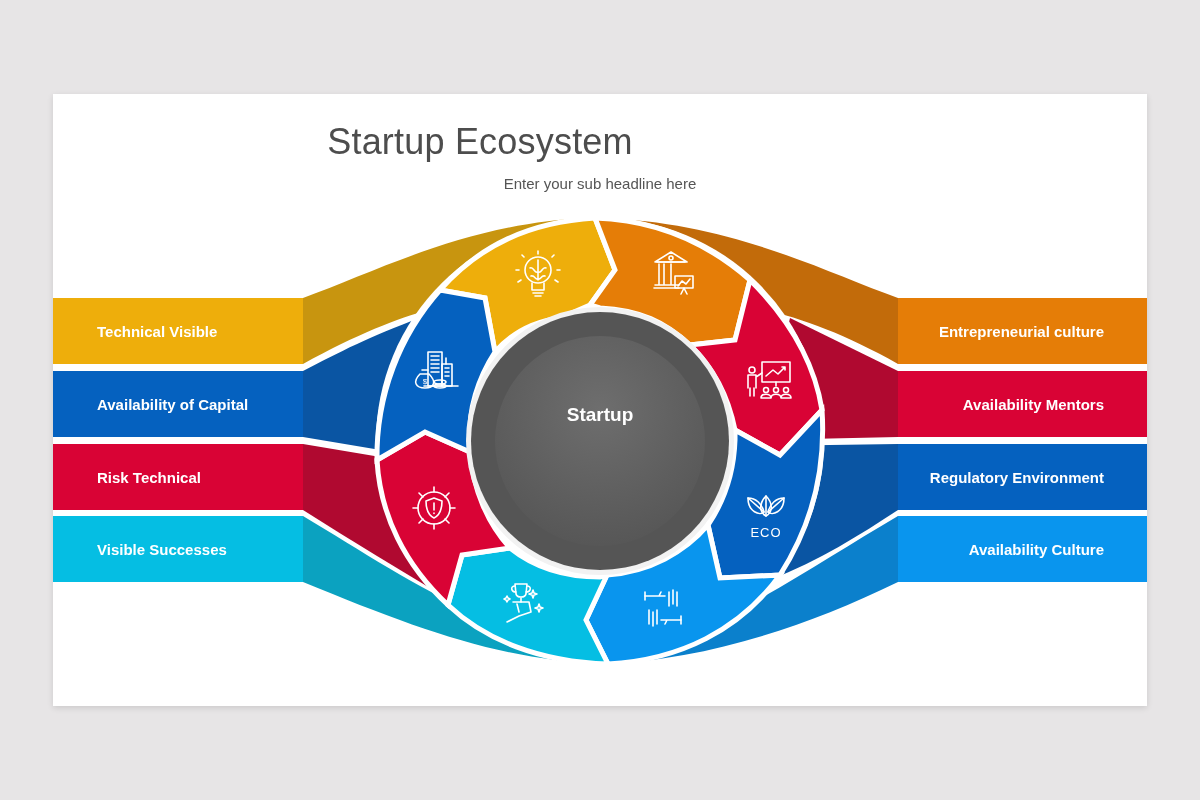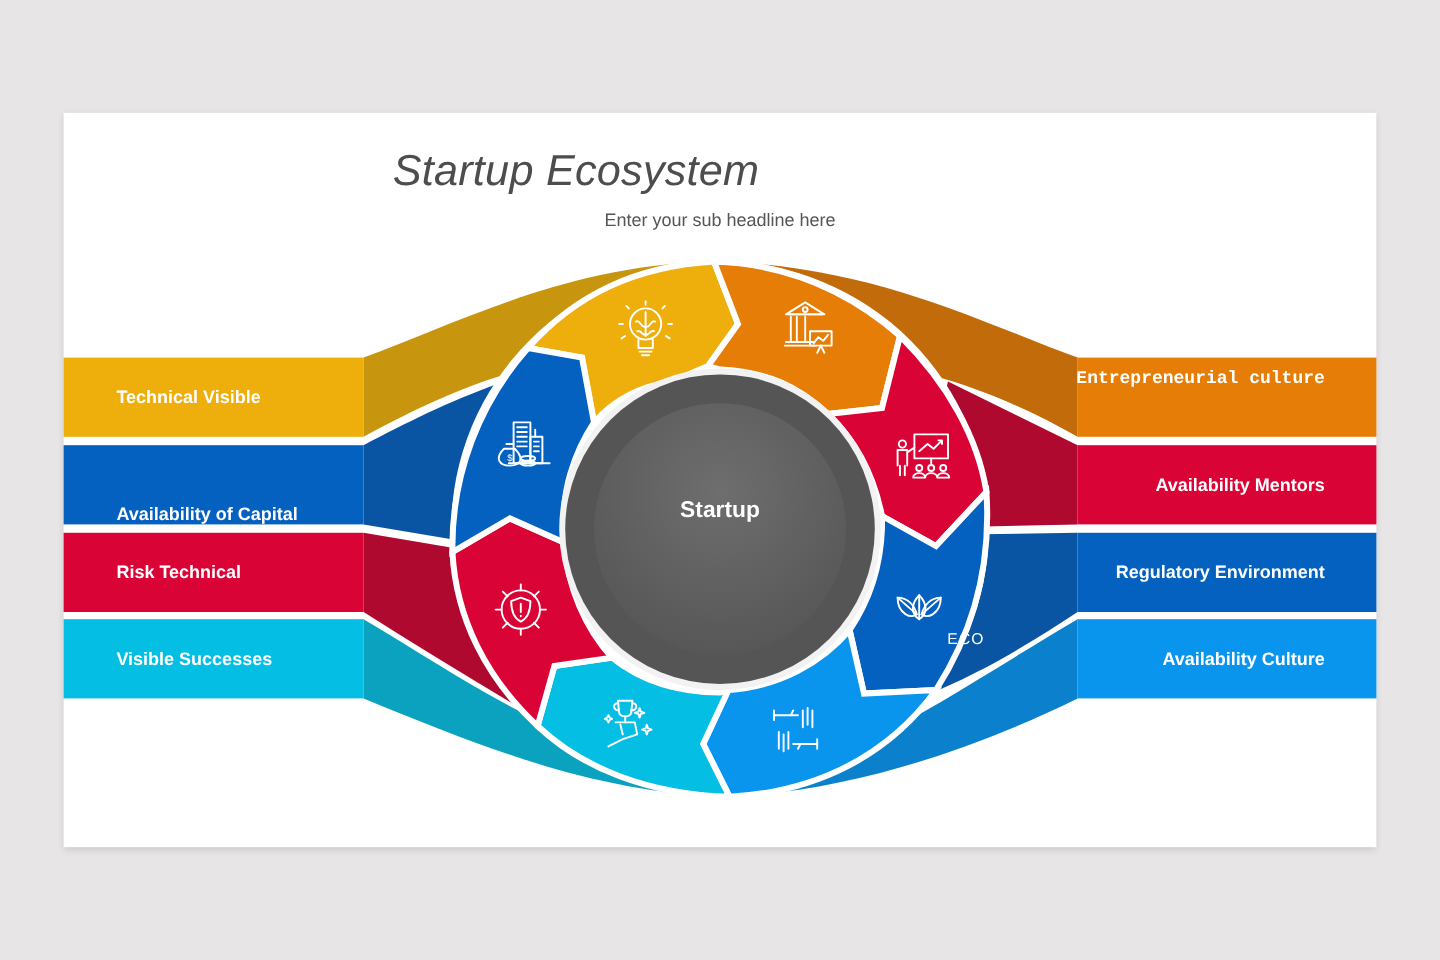--- a/index.html
+++ b/index.html
@@ -1,24 +1,24 @@
 <!DOCTYPE html>
 <html><head>
 <meta charset="utf-8">
 <style>
   html,body{margin:0;padding:0;}
   body{width:1200px;height:800px;background:#e7e5e6;position:relative;overflow:hidden;font-family:"Liberation Sans",sans-serif;}
   .slide{position:absolute;left:53px;top:94px;width:1094px;height:612px;background:#ffffff;box-shadow:0 2px 6px rgba(0,0,0,0.12);}
-  .title{position:absolute;left:0;top:121px;width:960px;text-align:center;font-size:36px;color:#4d4d4d;font-family:"Liberation Sans",sans-serif;letter-spacing:0.2px;font-style:italic;}
+  .title{position:absolute;left:0;top:121px;width:960px;text-align:center;font-size:36px;color:#4d4d4d;font-family:"Liberation Sans",sans-serif;letter-spacing:0.2px;}
   .subtitle{position:absolute;left:0;top:175px;width:1200px;text-align:center;font-size:15px;color:#555;font-family:"Liberation Sans",sans-serif;}
   svg.diagram{position:absolute;left:0;top:0;}
   .band-label{position:absolute;color:#fff;font-weight:bold;font-size:15px;font-family:"Liberation Sans",sans-serif;height:67px;line-height:67px;white-space:nowrap;}
   .band-label.left{left:97px;}
   .band-label.right{right:96px;text-align:right;}
-  .center-text{position:absolute;left:500px;top:413px;width:200px;text-align:center;color:#fff;font-weight:bold;font-size:19px;line-height:25px;font-family:"Liberation Sans",sans-serif;}
+  .center-text{position:absolute;left:500px;top:402px;width:200px;text-align:center;color:#fff;font-weight:bold;font-size:19px;line-height:25px;font-family:"Liberation Sans",sans-serif;}
 </style>
 </head>
 <body>
 
 <div class="slide"></div>
 
 <div class="title">Startup Ecosystem</div>
 <div class="subtitle">Enter your sub headline here</div>
 
 <svg class="diagram" width="1200" height="800" viewBox="0 0 1200 800">
@@ -141,27 +141,27 @@
       <rect x="4" y="-8" width="10" height="22"></rect>
       <path d="M7,-4 L11,-4 M7,0 L11,0 M7,4 L11,4 M8,-8 L8,-14 M-14,14 L20,14"></path>
       <path d="M-16,-2 L-10,-2 M-18,2 C-26,10 -22,16 -13,16 C-4,16 -1,10 -9,2 Z"></path>
       <text x="-13" y="12" fill="#fff" stroke="none" font-size="8" text-anchor="middle" font-family="Liberation Sans, sans-serif">$</text>
       <ellipse cx="2" cy="10" rx="6" ry="2"></ellipse>
         <ellipse cx="2" cy="14" rx="6" ry="2"></ellipse>
     </g>
   </g>
 </svg>
 
-<div style="position:absolute;left:746px;top:525px;width:40px;text-align:center;color:#fff;font-size:13px;letter-spacing:1px;font-family:'Liberation Sans',sans-serif;margin-left:39px;">ECO</div>
+<div style="position:absolute;left:746px;top:525px;width:40px;text-align:center;color:#fff;font-size:13px;letter-spacing:1px;font-family:'Liberation Sans',sans-serif;">ECO</div>
 
 <div class="center-text">
   <div>Startup</div>
 </div>
 
 <div class="band-label left" style="top:298px;">Technical Visible</div>
-<div class="band-label left" style="top:371px;margin-top:24px;">Availability of Capital</div>
+<div class="band-label left" style="top:371px;">Availability of Capital</div>
 <div class="band-label left" style="top:444px;">Risk Technical</div>
 <div class="band-label left" style="top:516px;">Visible Successes</div>
 
-<div class="band-label right" style="top:282px;font-family:Liberation Mono, monospace;">Entrepreneurial culture</div>
+<div class="band-label right" style="top:298px;">Entrepreneurial culture</div>
 <div class="band-label right" style="top:371px;">Availability Mentors</div>
 <div class="band-label right" style="top:444px;">Regulatory Environment</div>
 <div class="band-label right" style="top:516px;">Availability Culture</div>
 
 </body></html>

